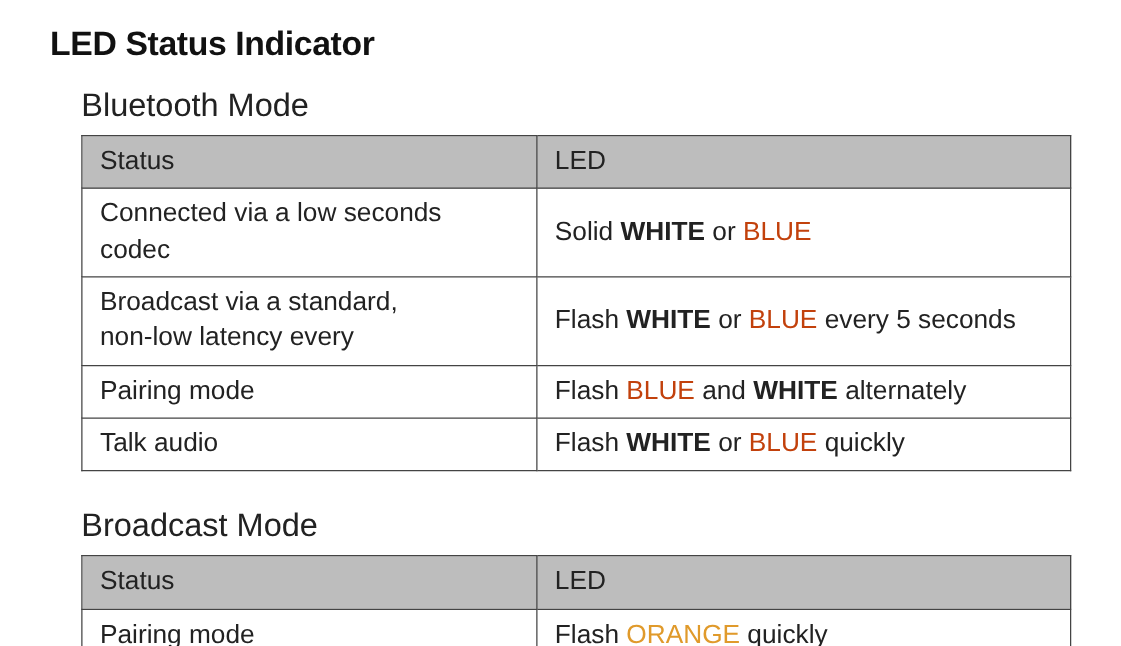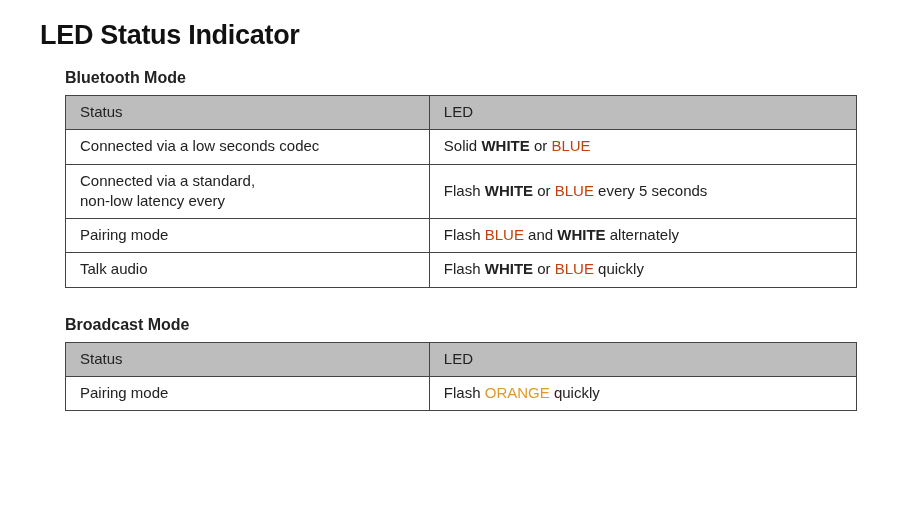--- a/index.html
+++ b/index.html
@@ -12,31 +12,31 @@
     box-sizing: border-box;
   }
   h1.page-title {
     font-size: 27px;
     font-weight: 700;
     margin: 0 0 18px 0;
     letter-spacing: -0.3px;
     color: #111;
   }
   .section-label {
-    font-size: 16px;
-    font-weight: 700;
+    font-size: 26px;
+    font-weight: 400;
     margin: 0 0 8px 25px;
     color: #222;
   }
   table.led-table {
     border-collapse: collapse;
     width: calc(100% - 25px);
     margin-left: 25px;
     margin-bottom: 28px;
-    font-size: 15px;
+    font-size: 21px;
   }
   table.led-table th,
   table.led-table td {
     border: 1px solid #444;
     text-align: left;
     padding: 6px 14px 7px 14px;
     vertical-align: middle;
     line-height: 1.35;
   }
   table.led-table th {
@@ -63,21 +63,21 @@
       <th class="status-col">Status</th>
       <th>LED</th>
     </tr>
   </thead>
   <tbody>
     <tr>
       <td class="status-col"><span>Connected via a low seconds codec</span></td>
       <td><span>Solid </span><span class="bold">WHITE</span><span> or </span><span class="blue">BLUE</span></td>
     </tr>
     <tr>
-      <td class="status-col"><span>Connected via a standard,</span><br><span>non-low latency every</span></td>
+      <td class="status-col"><span>Broadcast via a standard,</span><br><span>non-low latency every</span></td>
       <td><span>Flash </span><span class="bold">WHITE</span><span> or </span><span class="blue">BLUE</span><span> every 5 seconds</span></td>
     </tr>
     <tr>
       <td class="status-col"><span>Pairing mode</span></td>
       <td><span>Flash </span><span class="blue">BLUE</span><span> and </span><span class="bold">WHITE</span><span> alternately</span></td>
     </tr>
     <tr>
       <td class="status-col"><span>Talk audio</span></td>
       <td><span>Flash </span><span class="bold">WHITE</span><span> or </span><span class="blue">BLUE</span><span> quickly</span></td>
     </tr>

